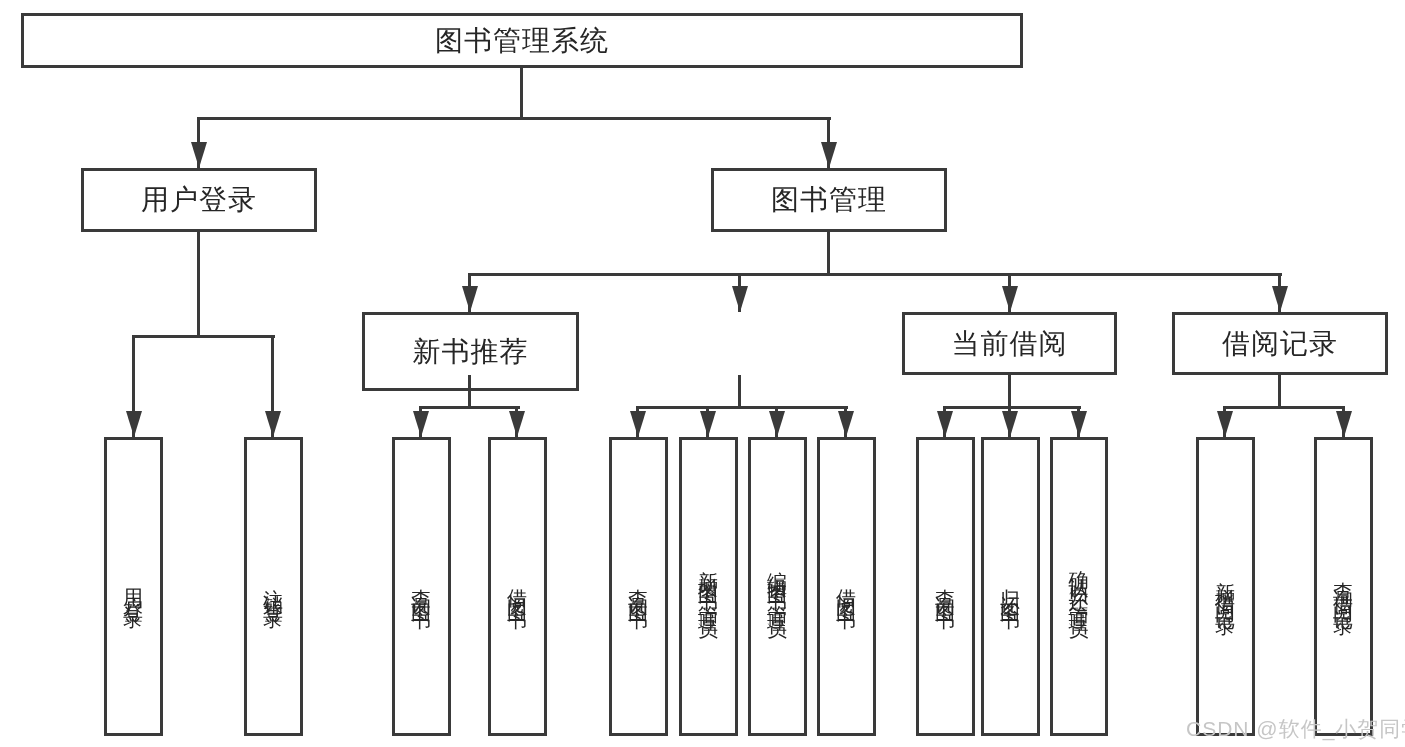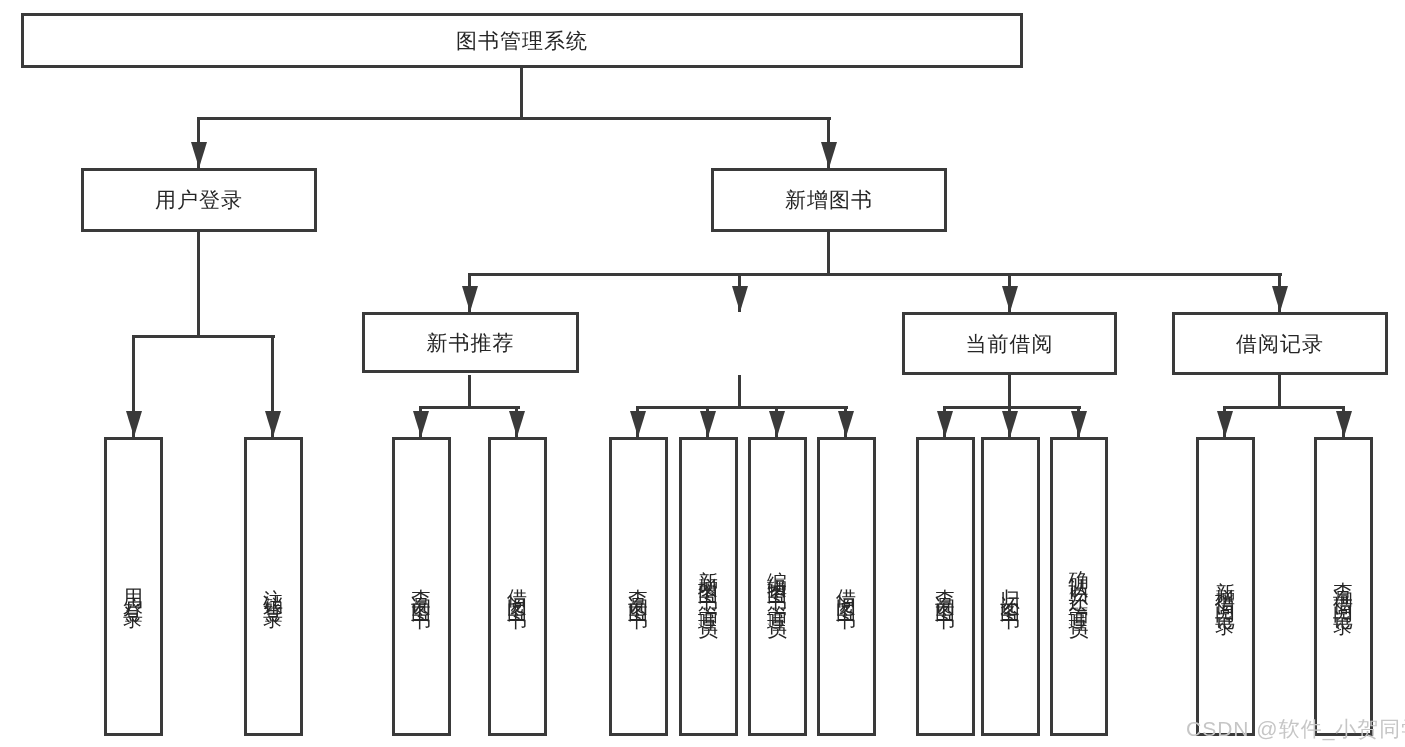--- a/index.html
+++ b/index.html
@@ -5,21 +5,21 @@
   html,body{margin:0;padding:0;background:#ffffff;}
   .canvas{
     position:relative;width:1405px;height:747px;background:#fff;overflow:hidden;
     font-family:"Liberation Sans","DejaVu Sans",sans-serif;
     --line:#3a3a3a;--text:#262626;--wm:#c6c6c6;
   }
   .node{
     position:absolute;background:#fff;border:3px solid var(--line);box-sizing:border-box;
     display:flex;align-items:center;justify-content:center;color:var(--text);
   }
-  .h-node{font-size:21px;letter-spacing:1px;white-space:nowrap;}
+  .h-node{font-size:28px;letter-spacing:1px;white-space:nowrap;}
   .v-node{
     writing-mode:vertical-rl;text-orientation:mixed;
     font-size:20px;letter-spacing:7px;line-height:1.1;
   }
   .line{position:absolute;background:var(--line);}
   .hl{height:3px;}
   .vl{width:3px;}
   .arw{
     position:absolute;width:0;height:0;
     border-left:8px solid transparent;border-right:8px solid transparent;
@@ -40,21 +40,21 @@
   <div>
     <div class="line vl" style="left:520px;top:68px;height:52px"></div>
     <div class="line hl" style="left:197px;top:117px;width:634px"></div>
     <div class="line vl" style="left:197px;top:117px;height:51px"></div>
     <div class="line vl" style="left:827px;top:117px;height:51px"></div>
     <div class="arw" style="left:191px;top:142px"></div>
     <div class="arw" style="left:821px;top:142px"></div>
   </div>
 
   <div class="node h-node" style="left:81px;top:168px;width:236px;height:64px">用户登录</div>
-  <div class="node h-node" style="left:711px;top:168px;width:236px;height:64px">新增图书</div>
+  <div class="node h-node" style="left:711px;top:168px;width:236px;height:64px">图书管理</div>
 
   <div>
     <div class="line vl" style="left:197px;top:232px;height:106px"></div>
     <div class="line hl" style="left:132px;top:335px;width:143px"></div>
     <div class="line vl" style="left:132px;top:335px;height:102px"></div>
     <div class="line vl" style="left:271px;top:335px;height:102px"></div>
     <div class="arw" style="left:126px;top:411px"></div>
     <div class="arw" style="left:265px;top:411px"></div>
   </div>
 
@@ -64,21 +64,21 @@
     <div class="line vl" style="left:468px;top:273px;height:39px"></div>
     <div class="line vl" style="left:738px;top:273px;height:39px"></div>
     <div class="line vl" style="left:1008px;top:273px;height:39px"></div>
     <div class="line vl" style="left:1278px;top:273px;height:39px"></div>
     <div class="arw" style="left:462px;top:286px"></div>
     <div class="arw" style="left:732px;top:286px"></div>
     <div class="arw" style="left:1002px;top:286px"></div>
     <div class="arw" style="left:1272px;top:286px"></div>
   </div>
 
-  <div class="node h-node" style="left:362px;top:312px;width:217px;height:61px">新书推荐</div>
+  <div class="node h-node" style="left:362px;top:312px;width:217px;height:79px">新书推荐</div>
   <div class="node h-node" style="left:1172px;top:312px;width:216px;height:63px">借阅记录</div>
   <div class="node h-node" style="left:902px;top:312px;width:215px;height:63px">当前借阅</div>
 
   <div>
     <div class="line vl" style="left:468px;top:375px;height:34px"></div>
     <div class="line hl" style="left:419px;top:406px;width:101px"></div>
     <div class="line vl" style="left:419px;top:406px;height:31px"></div>
     <div class="line vl" style="left:515px;top:406px;height:31px"></div>
     <div class="arw" style="left:413px;top:411px"></div>
     <div class="arw" style="left:509px;top:411px"></div>

